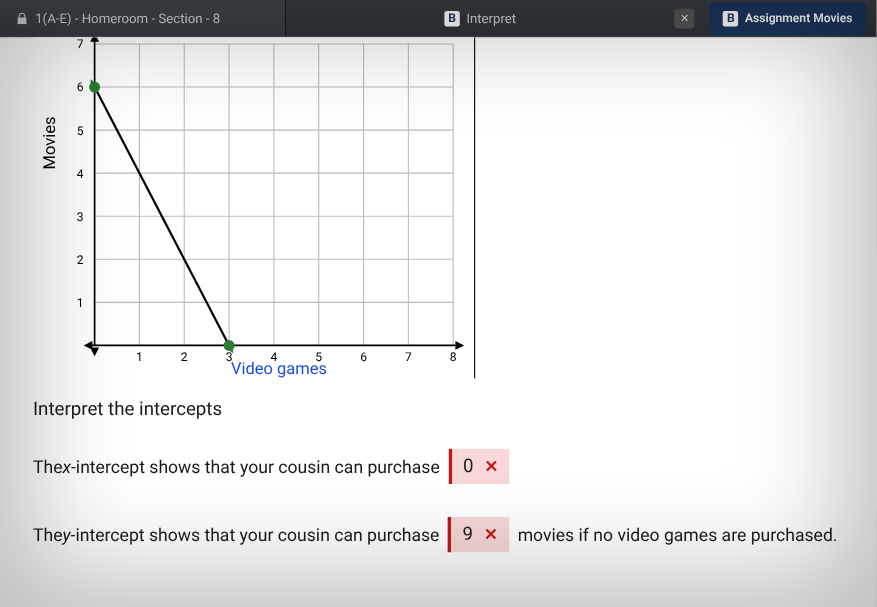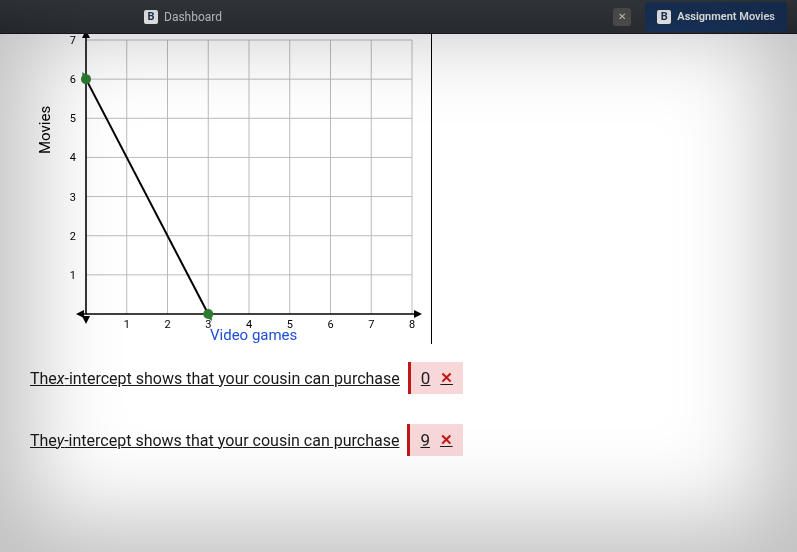--- a/index.html
+++ b/index.html
@@ -111,21 +111,20 @@
   }
   .q-title {
     margin-bottom: 26px;
   }
   .line {
     display: flex;
     align-items: center;
     flex-wrap: nowrap;
     margin-bottom: 30px;
     font-size: 16px;
-    text-decoration: underline;
   }
   .line span { white-space: nowrap; }
   .var { font-style: italic; }
   .answer-box {
     display: inline-flex;
     align-items: center;
     border-left: 3px solid #c01818;
     background: #f7d7d7;
     padding: 6px 10px;
     margin: 0 8px;
@@ -141,23 +140,31 @@
   .vignette {
     pointer-events:none;
     position:fixed; inset:0;
     box-shadow: inset 0 0 90px 30px rgba(0,0,0,0.25);
   }
 </style>
 </head>
 <body>
 
 <div class="topbar">
+  <div class="tab-item tab-home">
+    <span class="lock-ic">
+      <svg width="10" height="11" viewBox="0 0 10 11">
+          <path fill="#cfd3d7" d="M2 5V3.5a3 3 0 016 0V5h1v6H1V5h1zm1 0h4V3.5a2 2 0 10-4 0V5z"></path>
+        </svg>
+    </span>
+    <span>1(A-E) - Homeroom - Section - 8</span>
+  </div>
   <div class="tab-item tab-dash">
     <span class="b-ic">B</span>
-    <span>Dashboard</span>
+    <span>Interpret</span>
   </div>
   <div class="tab-close">
     <span>✕</span>
   </div>
   <div class="tab-assign">
     <span class="b-ic">B</span>
     <span>Assignment Movies</span>
   </div>
 </div>
 
@@ -206,37 +213,39 @@
         <circle cx="56" cy="45.14285714285717" r="5" fill="#2e7d32"></circle>
         <circle cx="178.25" cy="280" r="5" fill="#2e7d32"></circle>
         <polygon points="52.30622243940913,38.04666046203755 52.45190165959019,46.989745923152604 59.54809834040981,43.29596836256173" fill="#2e7d32"></polygon>
         <polygon points="181.94377756059086,287.0961966808196 174.7019016595902,281.84688878029544 181.7980983404098,278.15311121970456" fill="#2e7d32"></polygon>
       </svg>
     <div class="ylabel">Movies</div>
     <div class="xlabel">Video games</div>
   </div>
 
   <div class="question-block">
+    <div class="q-title">Interpret the intercepts</div>
 
     <div class="line">
       <span>The </span>
       <span class="var">x</span>
       <span> -intercept shows that your cousin can purchase</span>
       <span class="answer-box">
         <span class="val">0</span>
         <span class="x-mark">✕</span>
       </span>
     </div>
 
     <div class="line">
       <span>The </span>
       <span class="var">y</span>
       <span> -intercept shows that your cousin can purchase</span>
       <span class="answer-box">
         <span class="val">9</span>
         <span class="x-mark">✕</span>
       </span>
+      <span>movies if no video games are purchased.</span>
     </div>
   </div>
 
 </div>
 
 <div class="vignette"></div>
 
 </body></html>

